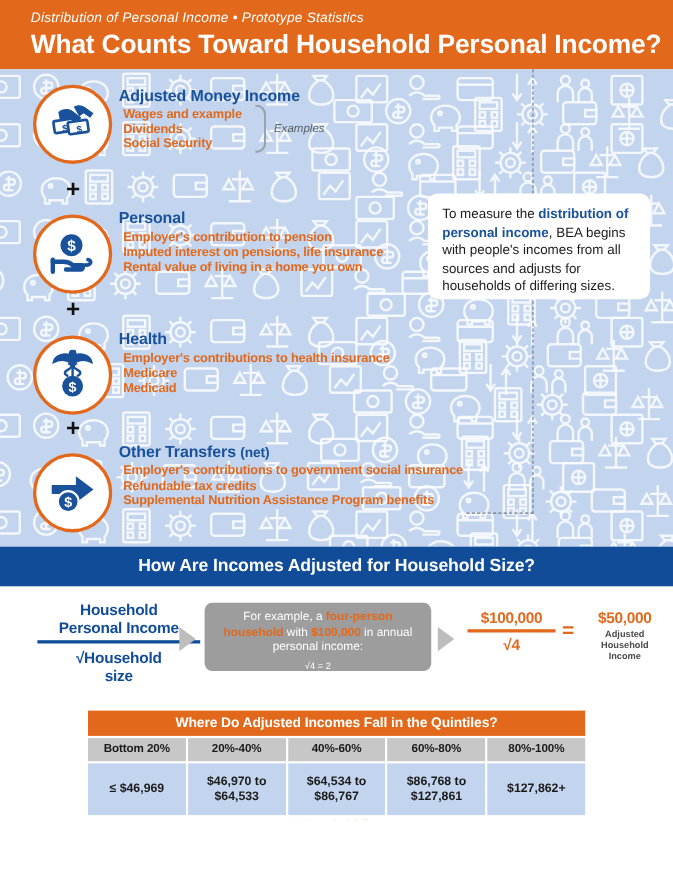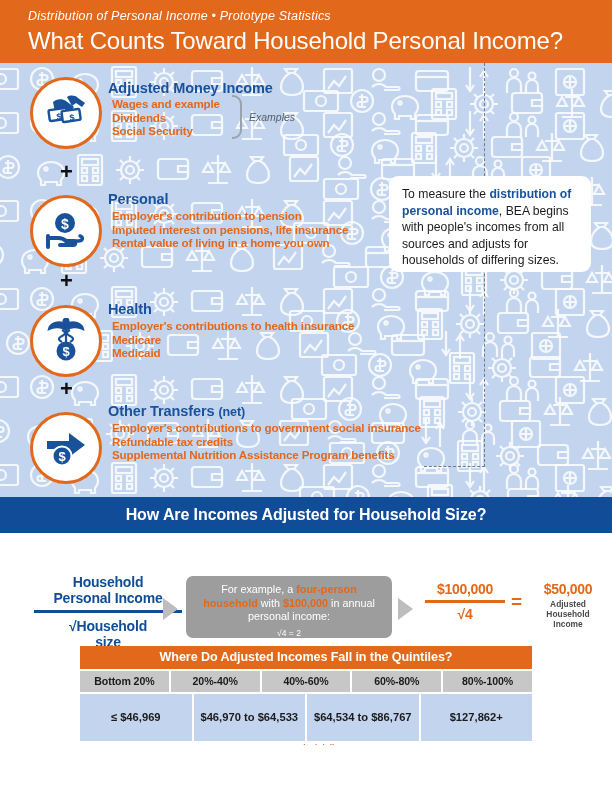--- a/index.html
+++ b/index.html
@@ -16,21 +16,21 @@
   .header {
     position:absolute; left:0; top:0; width:612px; height:63px;
     background:#E2681C;
     padding:8px 0 0 28px;
   }
   .header-kicker {
     font-style:italic; font-size:12.5px; color:#ffffff;
     letter-spacing:.2px; line-height:16px;
   }
   .header-title {
-    font-size:24px; font-weight:normal; color:#ffffff;
+    font-size:24px; font-weight:bold; color:#ffffff;
     letter-spacing:-.2px; line-height:30px; margin-top:2px;
   }
 
   
   .main {
     position:absolute; left:0; top:63px; width:612px; height:434px;
     background:#C3D5EE; overflow:hidden;
   }
   .pattern { position:absolute; inset:0; opacity:1; }
 
@@ -101,21 +101,21 @@
   .band {
     position:absolute; left:0; top:497px; width:612px; height:36px;
     background:#114C98;
     display:flex; align-items:center; justify-content:center;
   }
   .band-text {
     color:#fff; font-size:16px; font-weight:bold; letter-spacing:-.1px;
   }
 
   
-  .formula-area { position:absolute; left:0; top:561px; width:612px; height:100px; }
+  .formula-area { position:absolute; left:0; top:533px; width:612px; height:100px; }
 
   .fraction {
     position:absolute; left:28px; top:13px; width:160px; text-align:center;
   }
   .frac-num {
     font-size:14px; font-weight:bold; color:#114C98; line-height:16px;
     letter-spacing:-.2px;
   }
   .frac-bar { height:3px; background:#114C98; margin:4px 6px 5px 6px; }
   .frac-den {
@@ -429,20 +429,21 @@
       <div class="qhead-cell">Bottom 20%</div>
       <div class="qhead-cell">20%-40%</div>
       <div class="qhead-cell">40%-60%</div>
       <div class="qhead-cell">60%-80%</div>
       <div class="qhead-cell">80%-100%</div>
     </div>
     <div class="qrow">
       <div class="qbody-cell">≤ $46,969</div>
       <div class="qbody-cell">$46,970 to $64,533</div>
       <div class="qbody-cell">$64,534 to $86,767</div>
+      <div class="qbody-cell">$86,768 to $127,861</div>
       <div class="qbody-cell">$127,862+</div>
     </div>
     <div class="qnote">2021 nominal dollars</div>
   </div>
 
   <div class="footer">
     
     
   </div>
 

